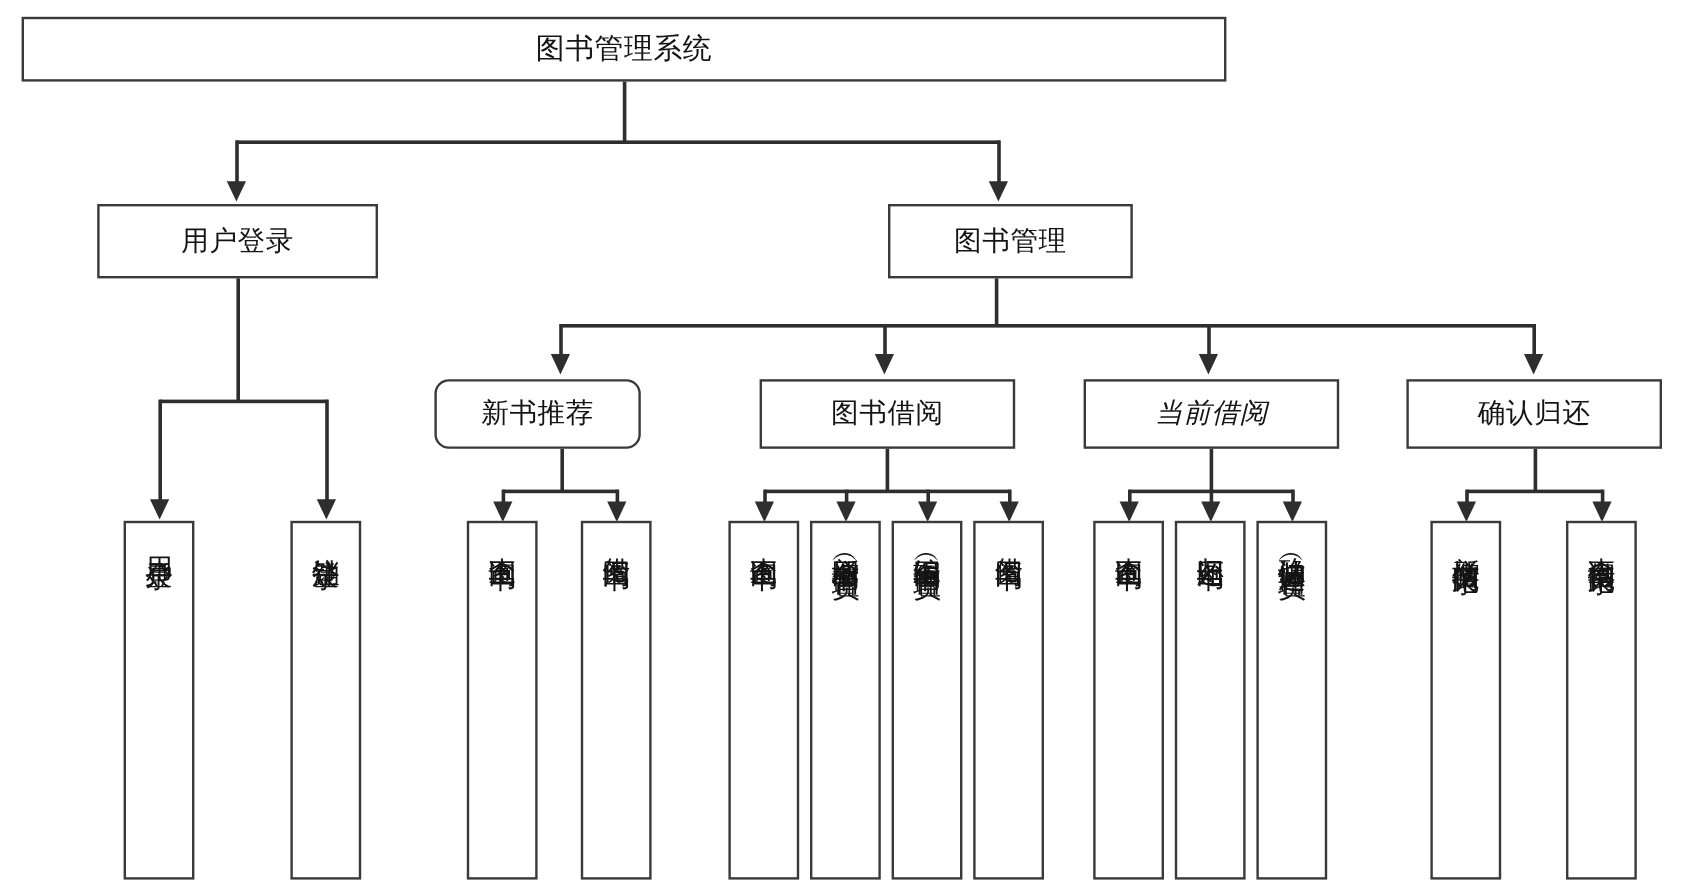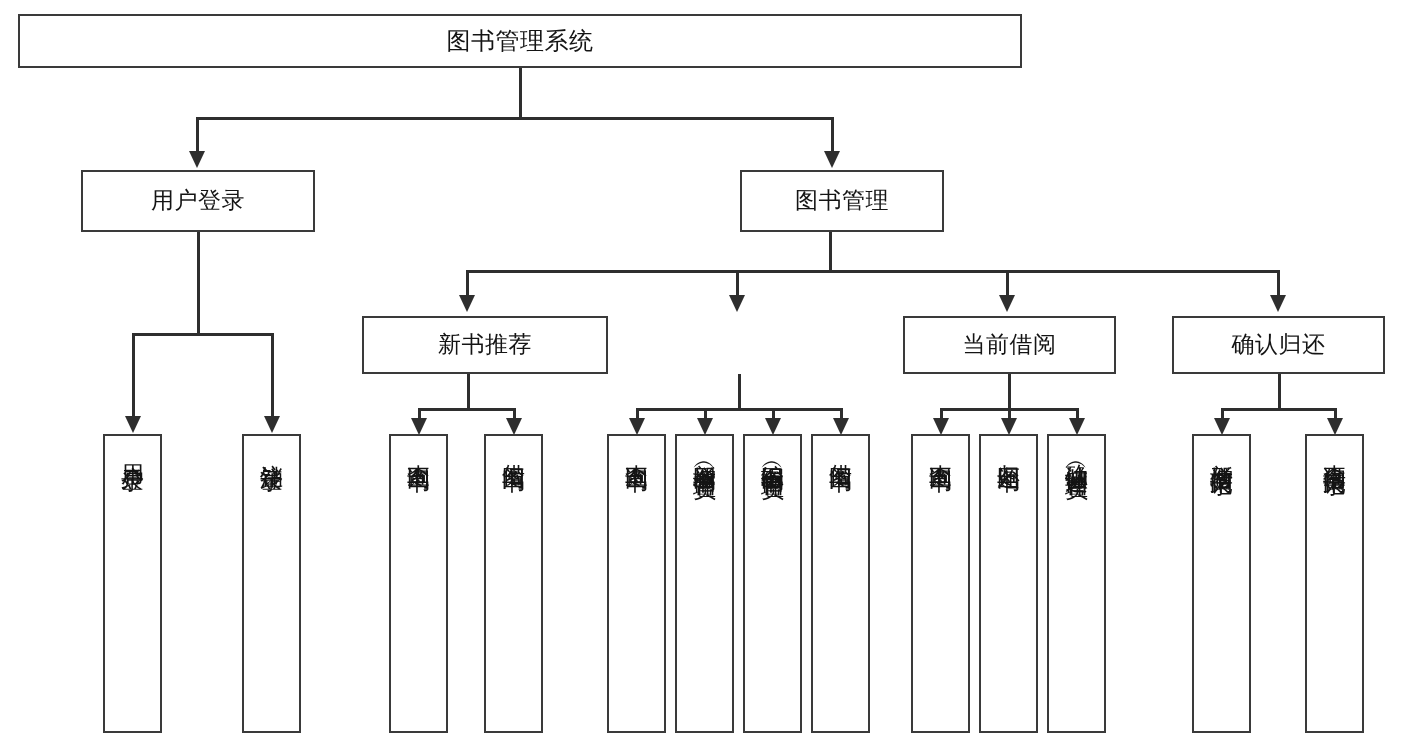--- a/index.html
+++ b/index.html
@@ -117,24 +117,27 @@
   <div class="hline" style="left:467px;top:270px;width:812px;"></div>
   <div class="vline" style="left:466px;top:270px;height:27px;"></div>
   <div class="arrow" style="left:459px;top:295px;"></div>
   <div class="vline" style="left:736px;top:270px;height:27px;"></div>
   <div class="arrow" style="left:729px;top:295px;"></div>
   <div class="vline" style="left:1006px;top:270px;height:27px;"></div>
   <div class="arrow" style="left:999px;top:295px;"></div>
   <div class="vline" style="left:1277px;top:270px;height:27px;"></div>
   <div class="arrow" style="left:1270px;top:295px;"></div>
 
-  <div class="node h" style="left:362px;top:316px;width:246px;height:58px;">
+  <div class="node h" style="left:362px;top:316px;width:172px;height:58px;border-radius:12px;">
     <span class="label">新书推荐</span>
   </div>
-  <div class="node h" style="left:903px;top:316px;width:213px;height:58px;">
+  <div class="node h" style="left:633px;top:316px;width:213px;height:58px;">
+    <span class="label">图书借阅</span>
+  </div>
+  <div class="node h" style="left:903px;top:316px;width:213px;height:58px;font-style:italic;">
     <span class="label">当前借阅</span>
   </div>
   <div class="node h" style="left:1172px;top:316px;width:213px;height:58px;">
     <span class="label">确认归还</span>
   </div>
 
   <div class="vline" style="left:467px;top:374px;height:35px;"></div>
   <div class="hline" style="left:419px;top:408px;width:96px;"></div>
   <div class="vline" style="left:418px;top:408px;height:12px;"></div>
   <div class="arrow" style="left:411px;top:418px;"></div>

